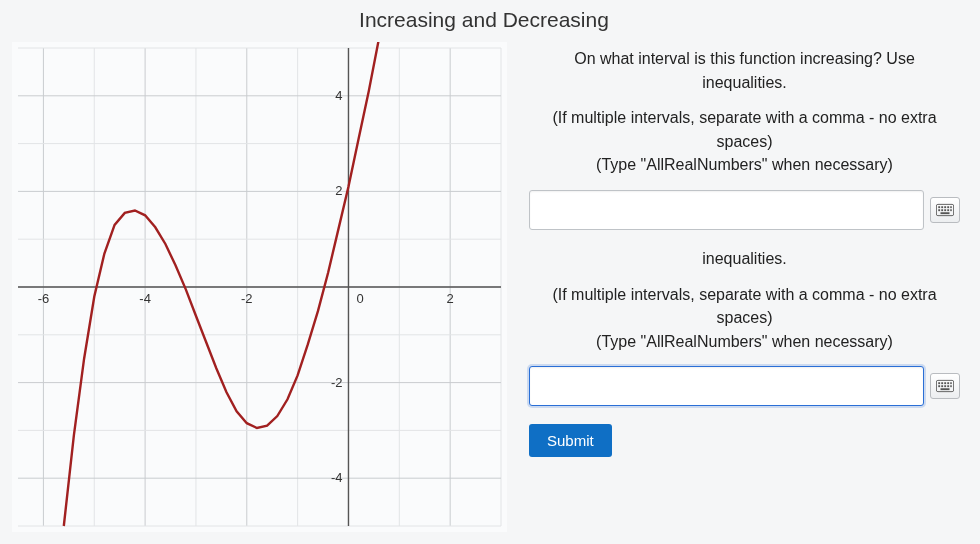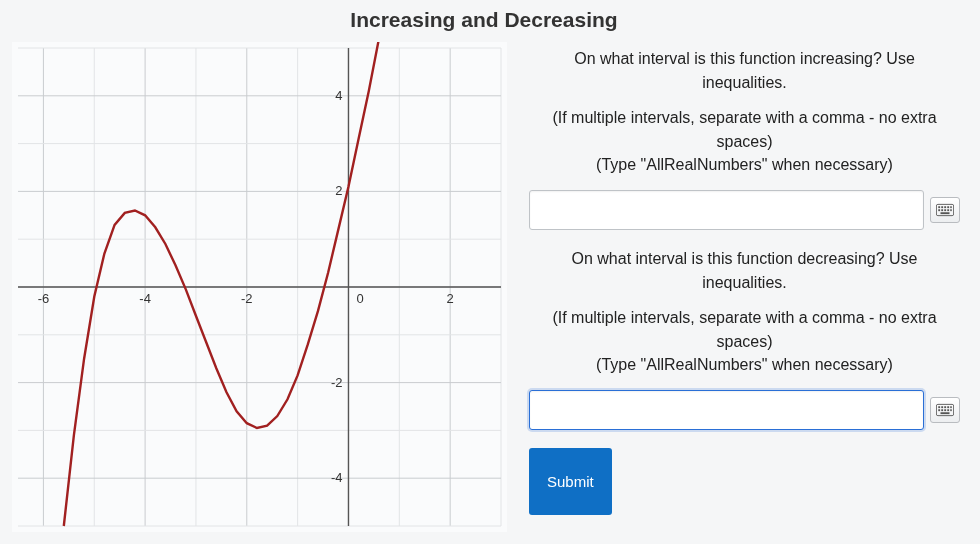--- a/index.html
+++ b/index.html
@@ -7,21 +7,21 @@
     font-family: Arial, Helvetica, sans-serif;
     background: #f5f6f7;
     width: 980px;
     height: 544px;
     overflow: hidden;
     color: #222;
   }
   .page-title {
     text-align: center;
     font-size: 21px;
-    font-weight: 700;
+    font-weight: 400;
     color: #333;
     padding: 8px 12px 10px 0;
   }
   .main {
     display: flex;
     padding: 0 12px;
   }
   .chart-area {
     width: 495px;
     height: 490px;
@@ -69,21 +69,21 @@
     justify-content: center;
     cursor: pointer;
     flex-shrink: 0;
   }
   .kb-btn svg { width: 18px; height: 14px; }
   .submit-btn {
     background: #0f6fc5;
     color: #fff;
     border: none;
     border-radius: 3px;
-    padding: 25px 18px;
+    padding: 8px 18px;
     font-size: 15px;
     cursor: pointer;
   }
   
   .chart-svg { position: absolute; top:0; left:0; }
   .grid-line { stroke: #c9cccf; stroke-width: 1; }
   .grid-line-minor { stroke: #e2e4e6; stroke-width: 1; }
   .axis-line { stroke: #555; stroke-width: 1.4; }
   .curve { stroke: #a12020; stroke-width: 2.4; fill: none; }
   .tick-label { font-size: 13px; fill: #333; font-family: Arial, sans-serif; }
@@ -164,21 +164,20 @@
             <rect x="7" y="7" width="2.5" height="2.5" fill="#555"></rect>
             <rect x="11" y="7" width="2.5" height="2.5" fill="#555"></rect>
             <rect x="15" y="7" width="2.5" height="2.5" fill="#555"></rect>
             <rect x="19" y="7" width="2" height="2.5" fill="#555"></rect>
           <rect x="6" y="11" width="12" height="2.5" fill="#555"></rect>
         </svg>
       </div>
     </div>
 
     <div class="prompt-block">
-      <div class="prompt-line">On what interval is this function decreasing? Use</div>
       <div class="prompt-line">inequalities.</div>
     </div>
     <div class="prompt-block">
       <div class="prompt-line">(If multiple intervals, separate with a comma - no extra</div>
       <div class="prompt-line">spaces)</div>
       <div class="prompt-line">(Type "AllRealNumbers" when necessary)</div>
     </div>
     <div class="input-row">
       <input class="answer-input focused" type="text" value="" style="">
       <div class="kb-btn">

